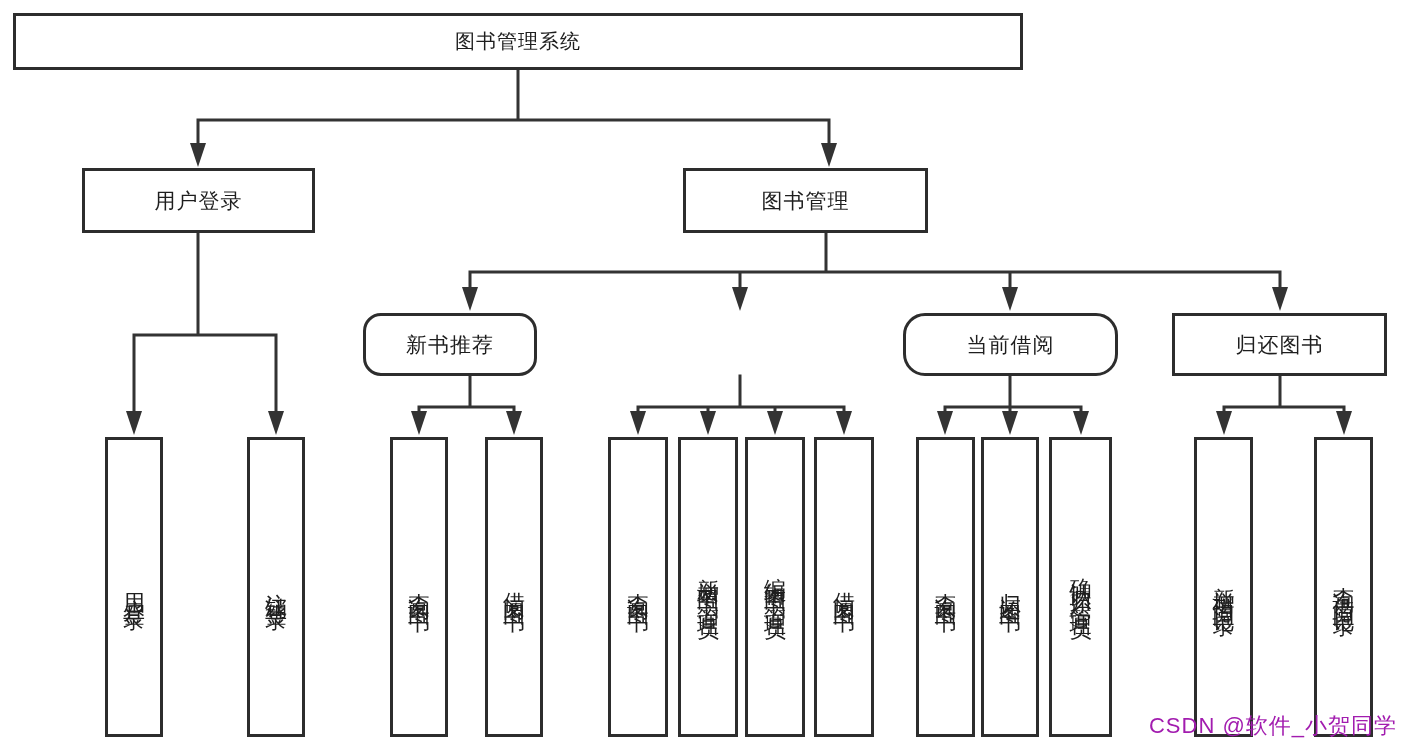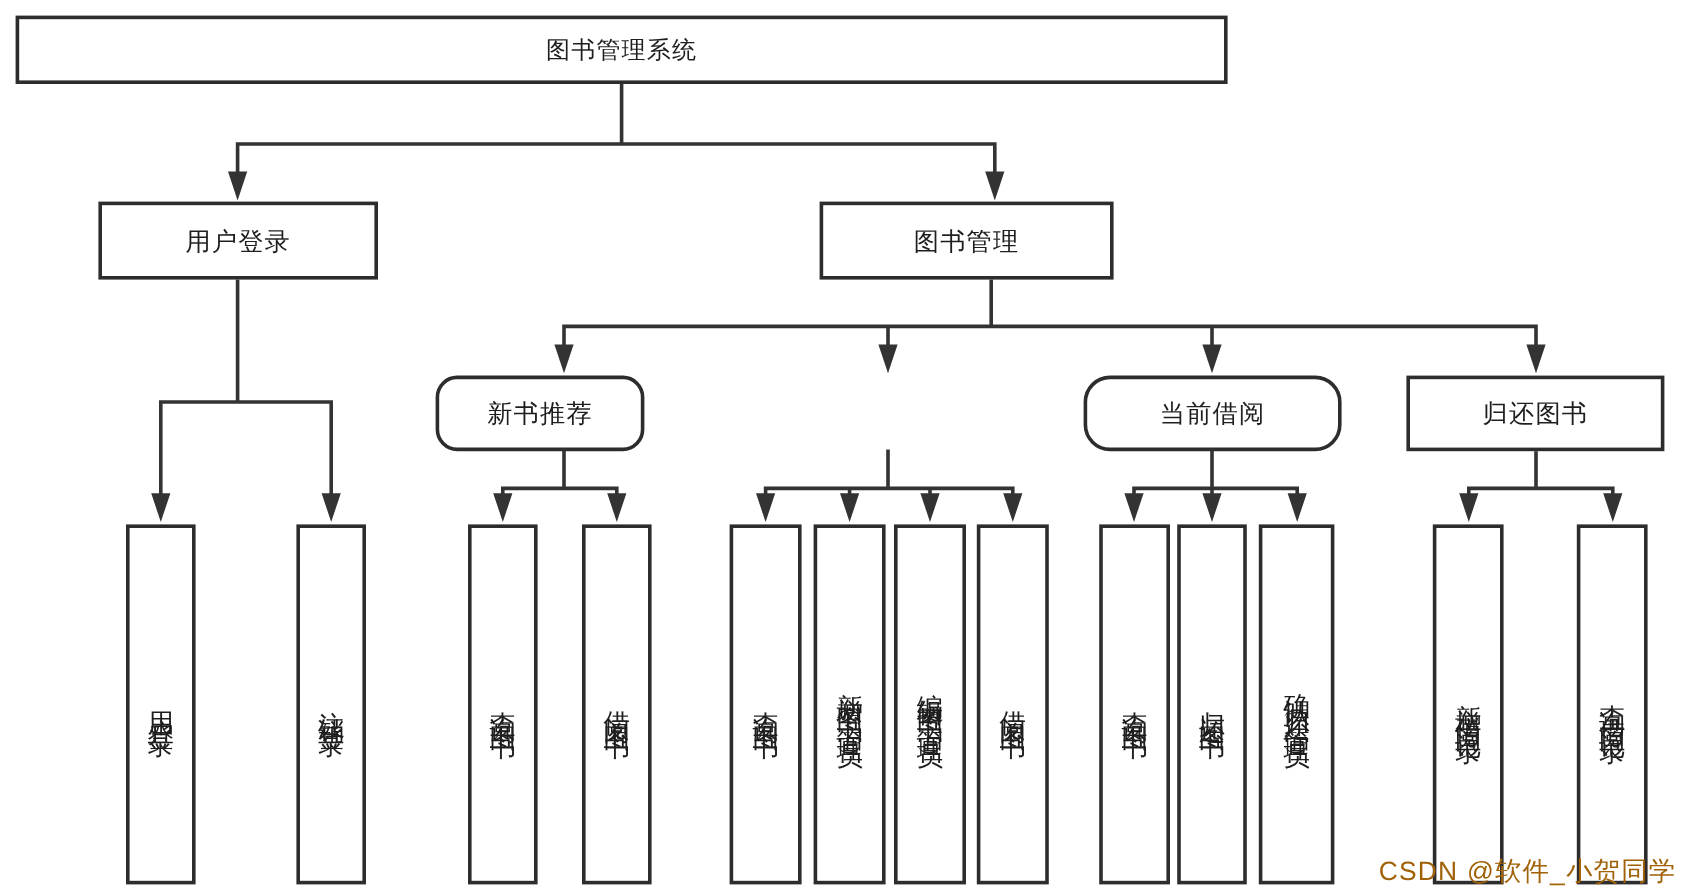--- a/index.html
+++ b/index.html
@@ -48,21 +48,21 @@
     letter-spacing: 6px;
     line-height: 1;
     text-align: center;
   }
   .watermark {
     position: absolute;
     right: 8px;
     top: 711px;
     z-index: 3;
     font-size: 22px;
-    color: #a16207;
+    color: #a21caf;
     letter-spacing: 1px;
     white-space: nowrap;
   }
 </style>
 </head>
 <body>
 
 <div class="canvas">
 
   <svg class="connectors" width="1405" height="747" viewBox="0 0 1405 747">

